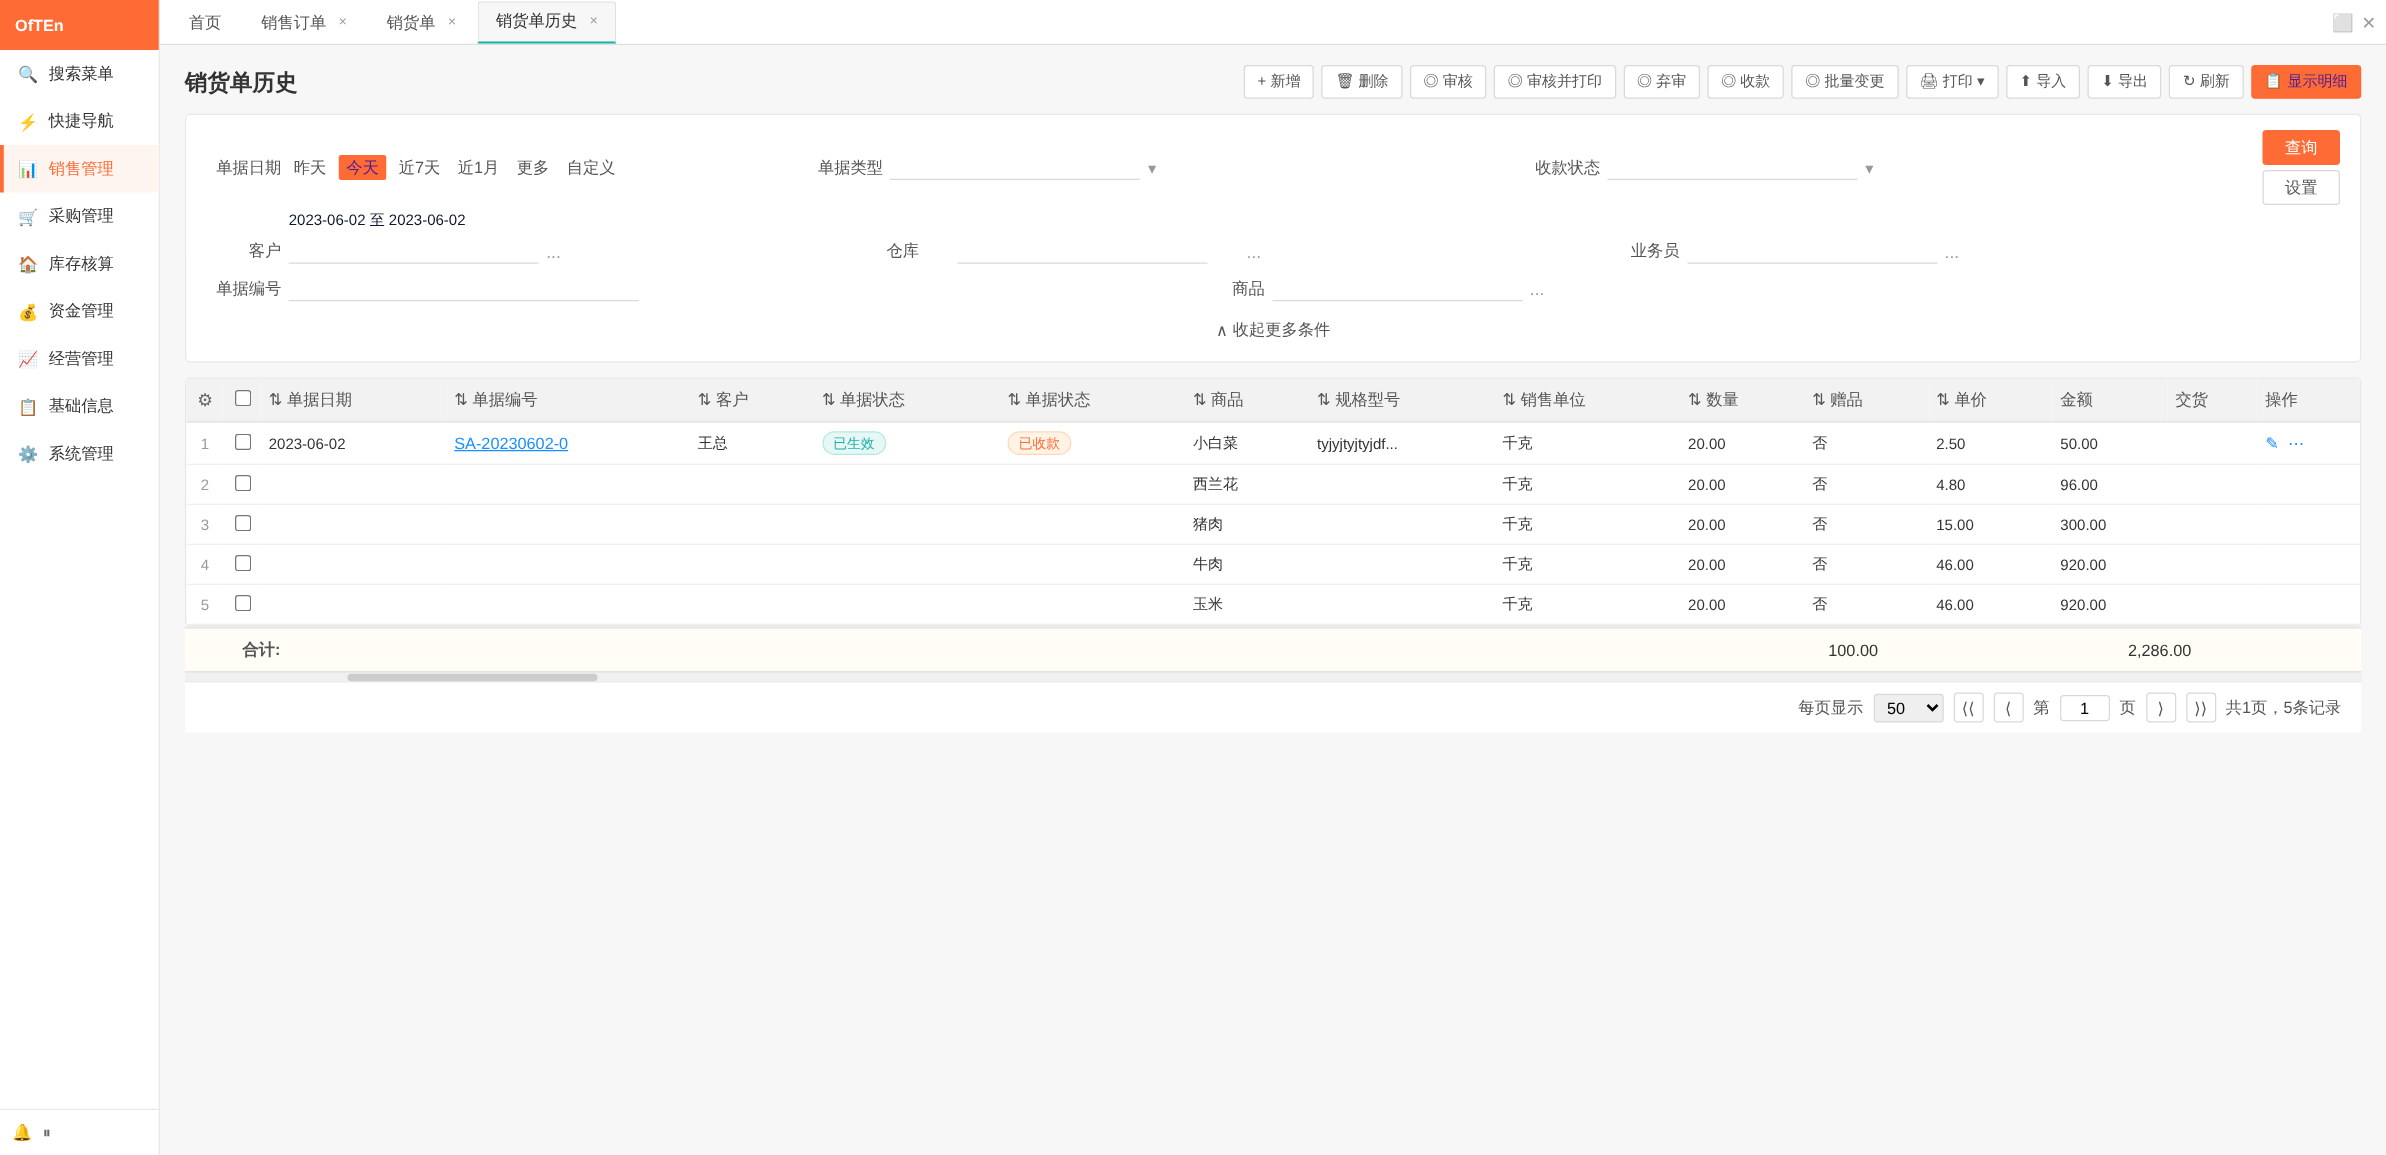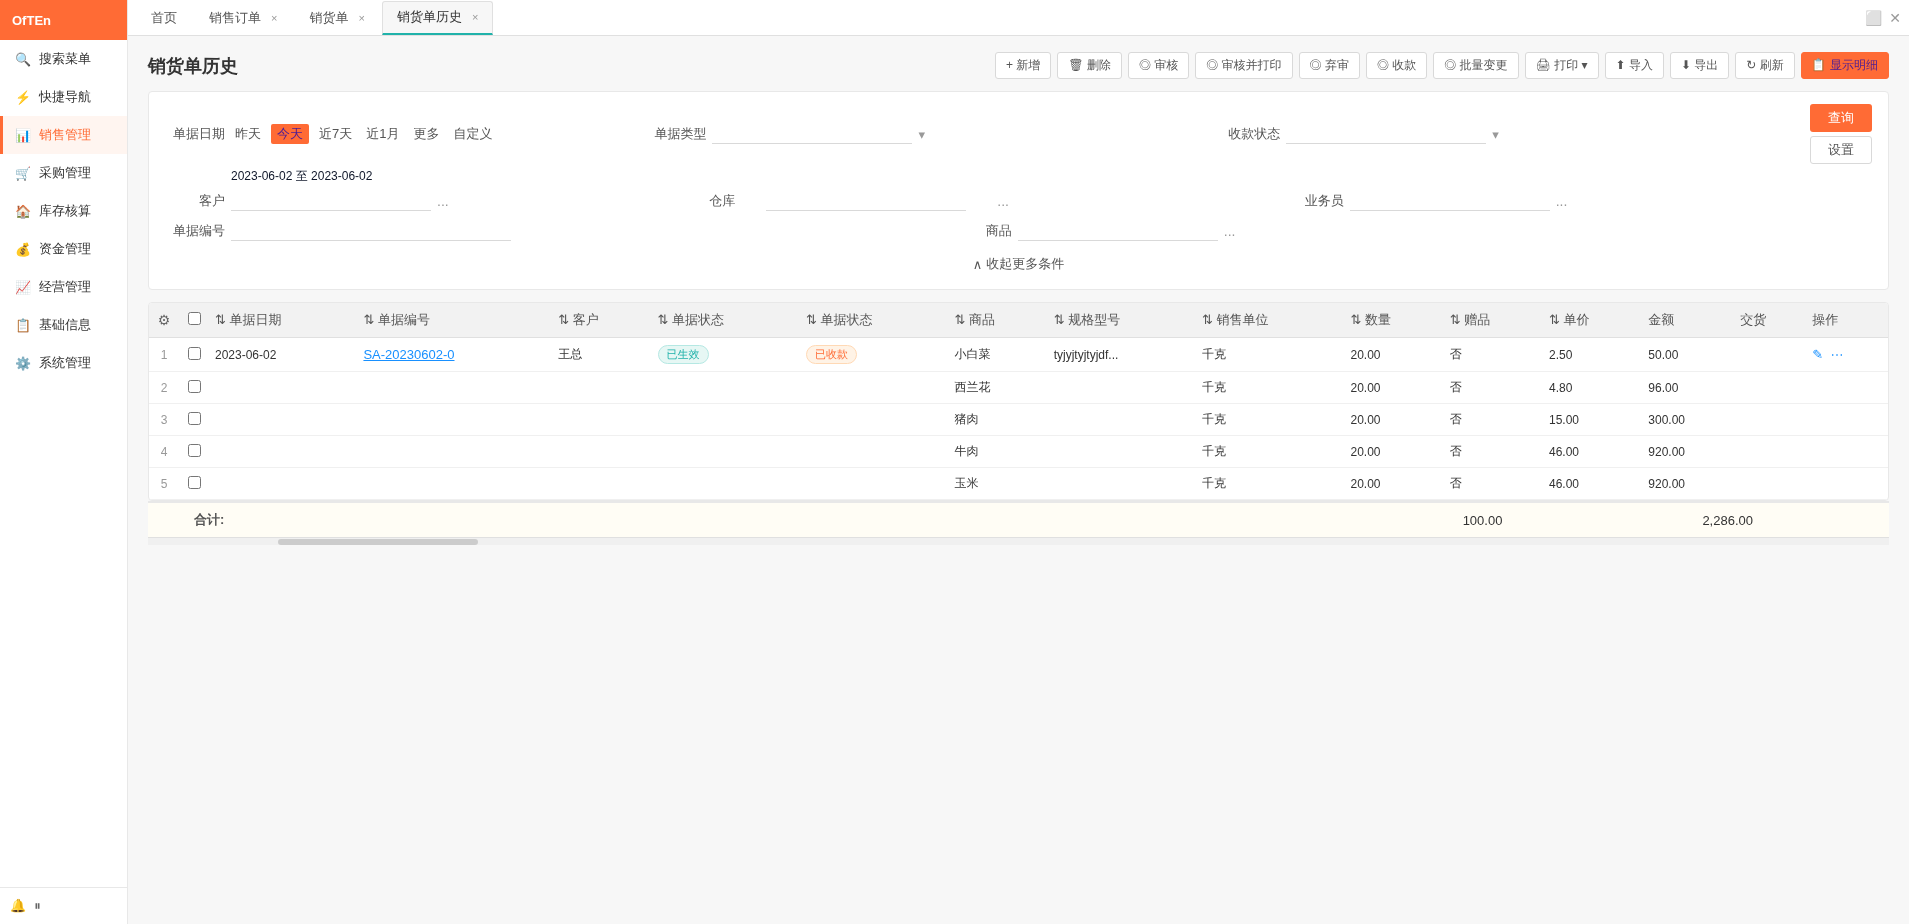--- a/index.html
+++ b/index.html
@@ -669,14 +669,30 @@
       <span class="total-label">合计:</span>
       <span class="total-spacer"></span>
       <span style="margin-right: 180px;">100.00</span>
       <span style="margin-right: 120px;">2,286.00</span>
     </div>
 
     <div class="scrollbar-area">
       <div class="scrollbar-thumb"></div>
     </div>
 
+    <div class="pagination-bar">
+      <span>每页显示</span>
+      <select class="page-size-select">
+        <option value="50">50</option>
+        <option value="100">100</option>
+        <option value="200">200</option>
+      </select>
+      <button class="page-btn">⟨⟨</button>
+      <button class="page-btn">⟨</button>
+      <span>第</span>
+      <input class="page-input" value="1" style="">
+      <span>页</span>
+      <button class="page-btn">⟩</button>
+      <button class="page-btn">⟩⟩</button>
+      <span>共1页，5条记录</span>
+    </div>
   </div>
 </div>
 
 </body></html>

